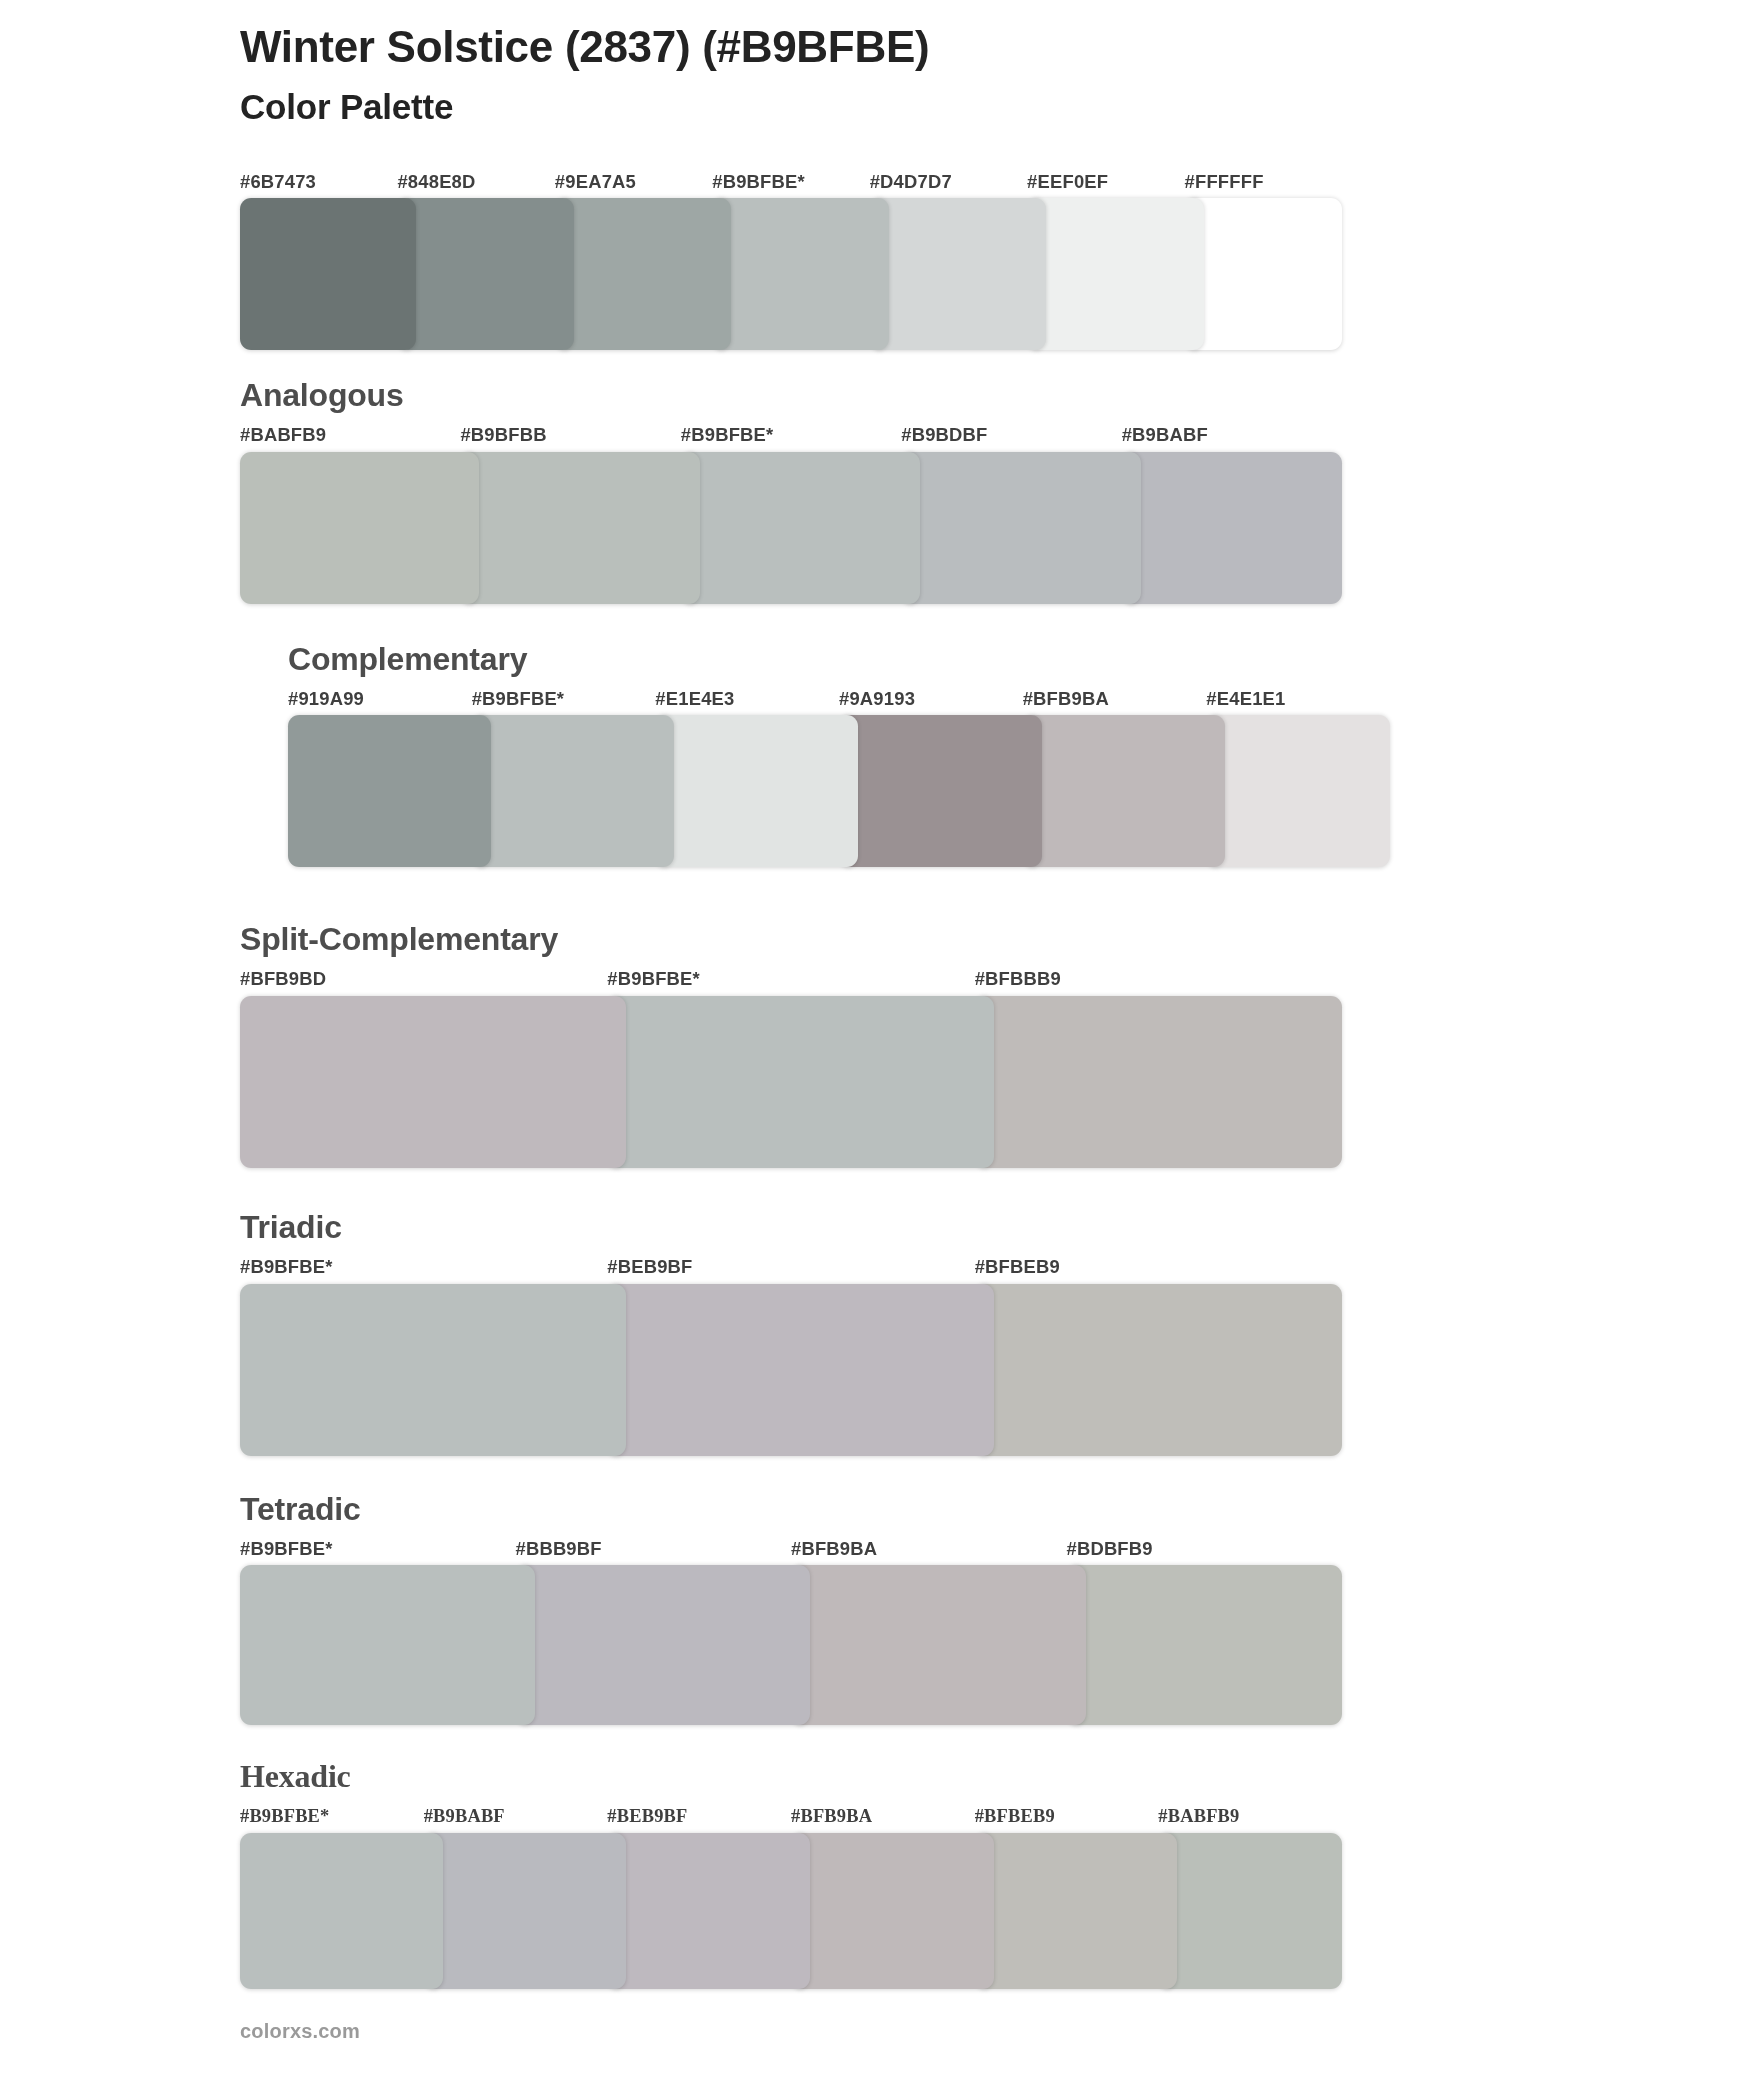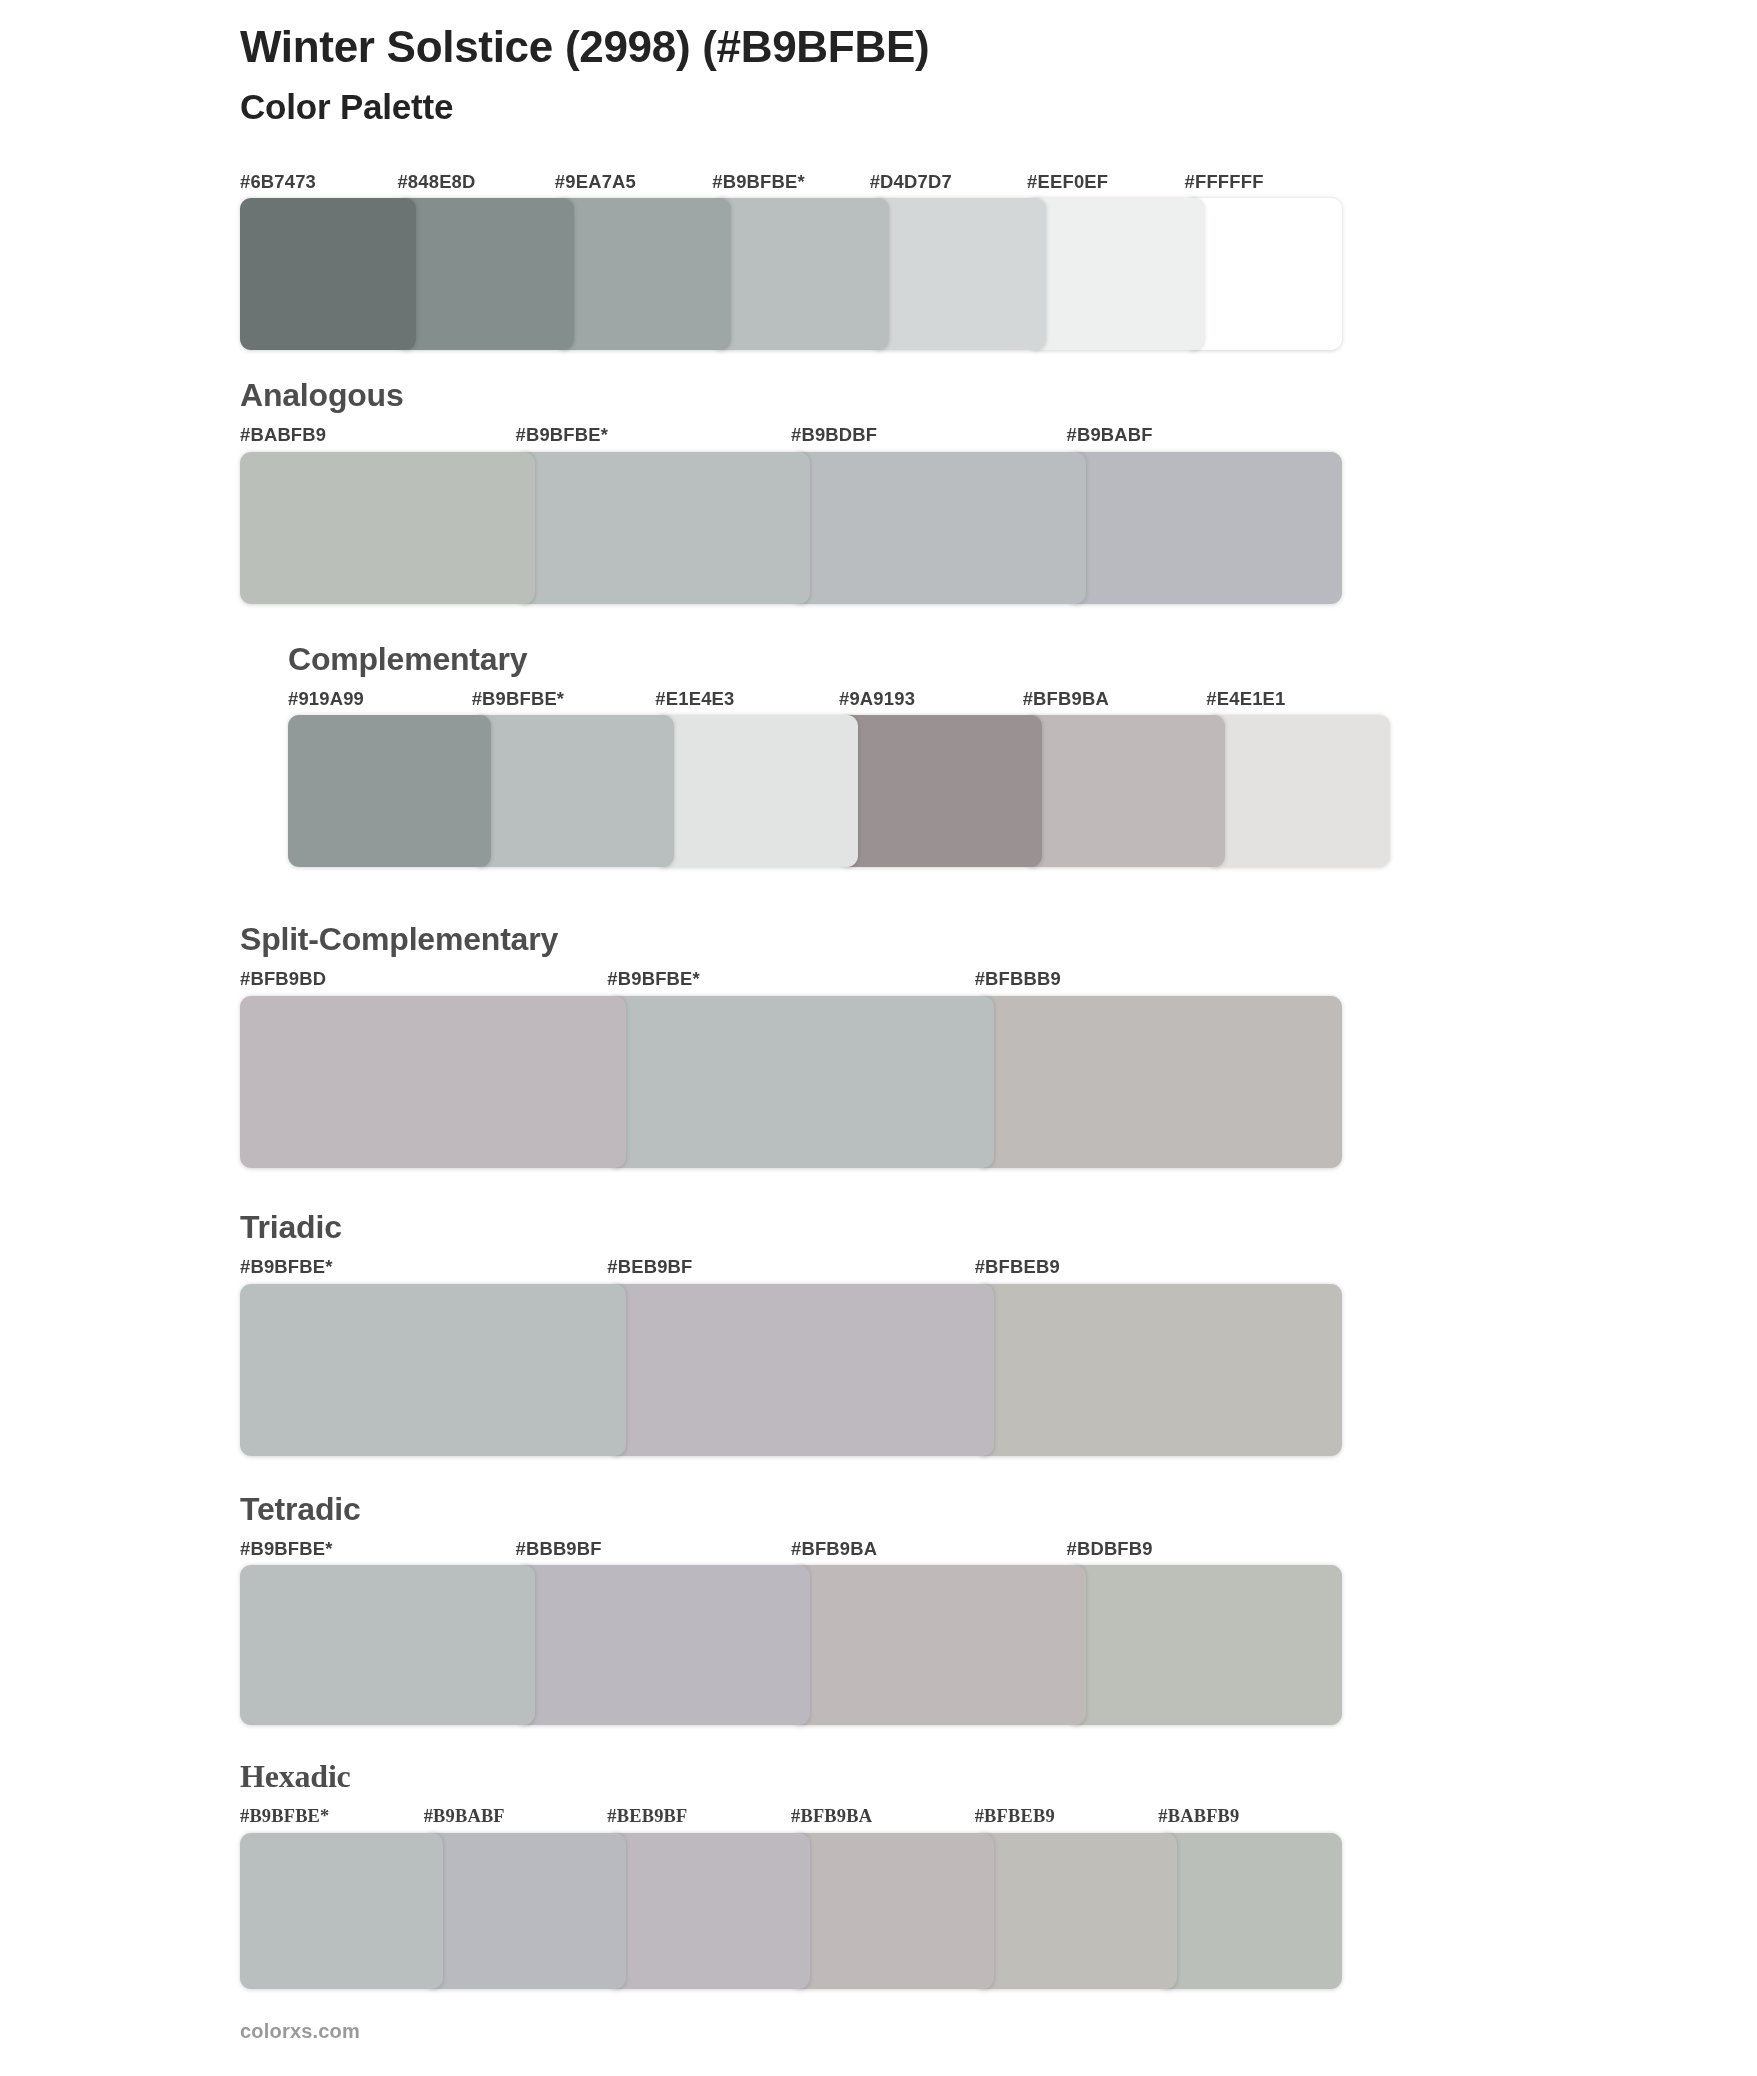--- a/index.html
+++ b/index.html
@@ -134,21 +134,21 @@
     color: #9a9a9a;
     letter-spacing: 0.2px;
   }
 </style>
 </head>
 <body>
 
 <div class="page">
 
   <div class="header">
-    <h1 class="page-title">Winter Solstice (2998) (#B9BFBE)</h1>
+    <h1 class="page-title">Winter Solstice (2837) (#B9BFBE)</h1>
     <h2 class="page-subtitle">Color Palette</h2>
   </div>
 
   <div class="sections">
       <div class="section s-mono">
         <div class="swatch-row">
           <div class="swatch-col">
             <div class="swatch-label">#6B7473</div>
             <div class="swatch-chip" style="background: rgb(107, 116, 115);"></div>
           </div>
@@ -179,20 +179,24 @@
         </div>
       </div>
       <div class="section s-analogous">
         <div class="section-heading">Analogous</div>
         <div class="swatch-row">
           <div class="swatch-col">
             <div class="swatch-label">#BABFB9</div>
             <div class="swatch-chip" style="background: rgb(186, 191, 185);"></div>
           </div>
           <div class="swatch-col">
+            <div class="swatch-label">#B9BFBB</div>
+            <div class="swatch-chip" style="background: rgb(185, 191, 187);"></div>
+          </div>
+          <div class="swatch-col">
             <div class="swatch-label">#B9BFBE*</div>
             <div class="swatch-chip" style="background: rgb(185, 191, 190);"></div>
           </div>
           <div class="swatch-col">
             <div class="swatch-label">#B9BDBF</div>
             <div class="swatch-chip" style="background: rgb(185, 189, 191);"></div>
           </div>
           <div class="swatch-col">
             <div class="swatch-label">#B9BABF</div>
             <div class="swatch-chip" style="background: rgb(185, 186, 191);"></div>

